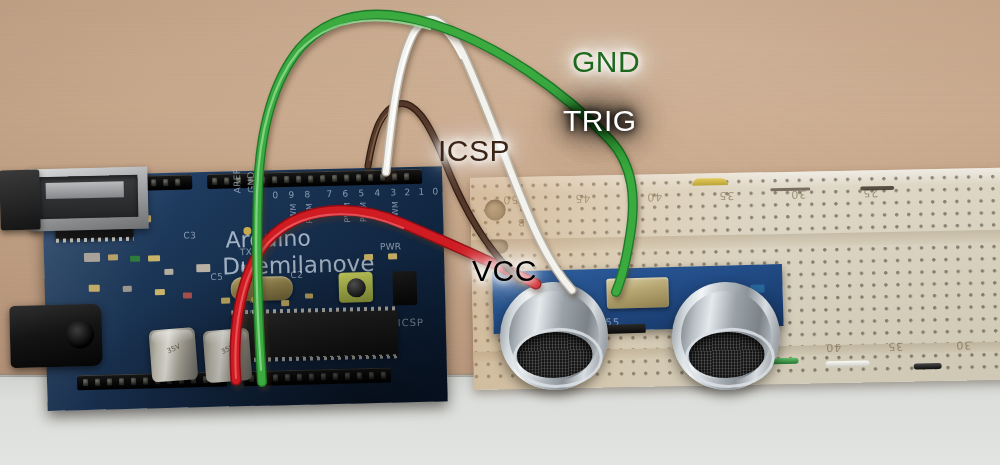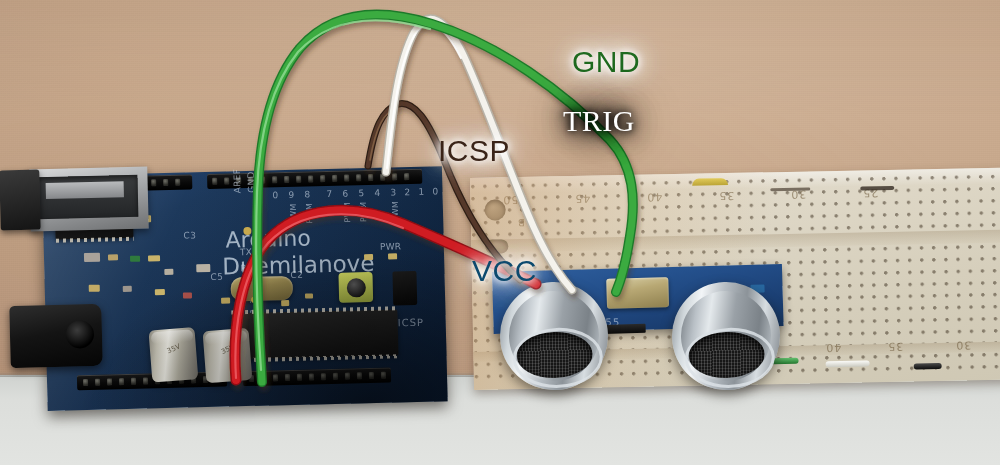--- a/index.html
+++ b/index.html
@@ -147,21 +147,21 @@
     font-family:"Liberation Sans", sans-serif;letter-spacing:.5px;}
   .lbl-glow-white{
     text-shadow:
       0 0 6px #fff,0 0 10px #fff,0 0 16px #fff,0 0 22px #fff,
       0 0 30px rgba(255,255,255,.95),0 0 40px rgba(255,255,255,.8),
       0 0 52px rgba(255,255,255,.6);}
   .lbl-glow-black{color:#fff;
     text-shadow:
       0 0 6px #000,0 0 12px #000,0 0 18px #000,0 0 24px #000,
       0 0 32px rgba(0,0,0,.95),0 0 42px rgba(0,0,0,.85),
-      0 0 54px rgba(0,0,0,.6); font-family: Liberation Serif, serif;}
+      0 0 54px rgba(0,0,0,.6);}
 </style>
 </head>
 <body>
 
 <div id="stage">
 
   <div class="bg-base"></div>
   <div class="bg-vign"></div>
   <div class="bg-noise"></div>
   <div class="desk"></div>
@@ -423,15 +423,15 @@
                C330,14 374,6 432,24 C498,44 564,92 610,140
                C634,166 636,200 630,236 C626,262 622,278 616,292" fill="none" stroke="#3bab41" stroke-width="7.2" stroke-linecap="round"></path>
       <path d="M261,370 C257,314 255,250 257,192 C259,134 271,86 298,52
                C328,20 372,12 430,29" fill="none" stroke="#93dc95" stroke-width="2.2" stroke-linecap="round" opacity="0.8"></path>
     </g>
   </svg>
 
   <div class="lbl lbl-glow-white" style="left:572px;top:45px;color:#1f6a1f;">GND</div>
   <div class="lbl lbl-glow-black" style="left:563px;top:104px;">TRIG</div>
   <div class="lbl lbl-glow-white" style="left:438px;top:134px;color:#3a2418;">ICSP</div>
-  <div class="lbl lbl-glow-white" style="left:435px;top:254px;color:#0c4a6e;padding-left:37px;">VCC</div>
+  <div class="lbl lbl-glow-white" style="left:435px;top:254px;color:#000000;padding-left:37px;">VCC</div>
 
 </div>
 
 </body></html>

